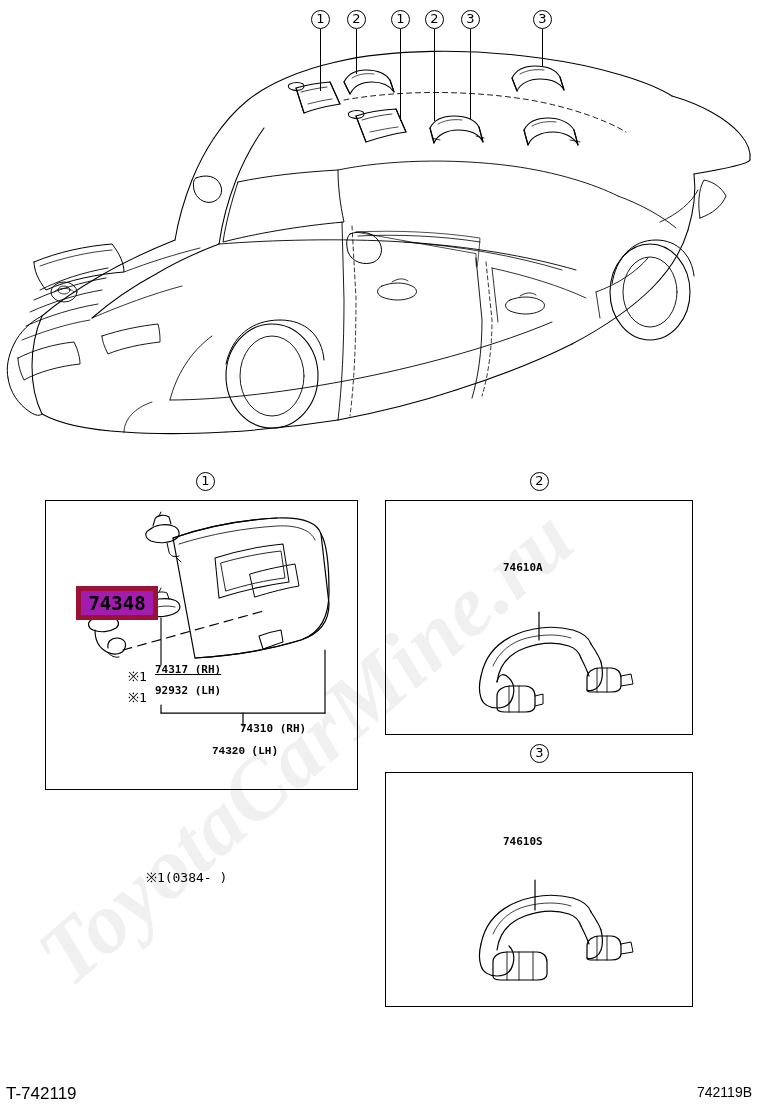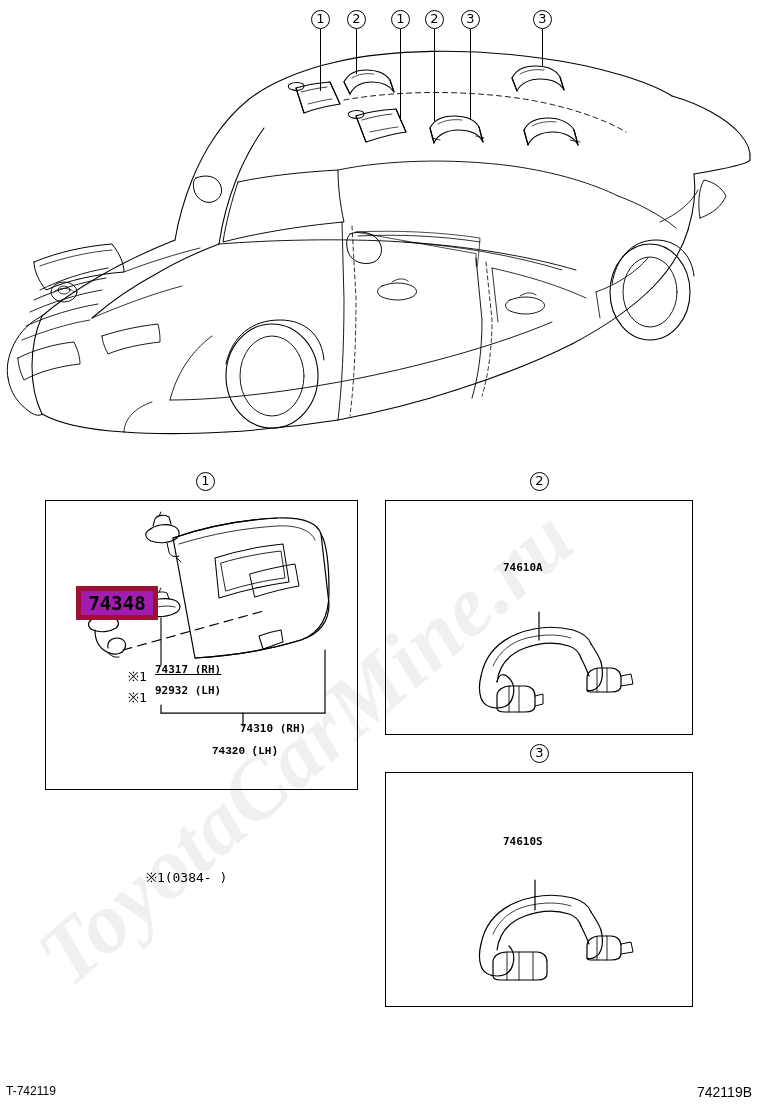--- a/index.html
+++ b/index.html
@@ -28,21 +28,21 @@
   .pnum{position:absolute;font-weight:700;font-size:11px;white-space:nowrap;
         letter-spacing:0px;font-family:"DejaVu Sans Mono","Liberation Mono",monospace;}
   .note{position:absolute;font-size:13px;white-space:nowrap;}
 
   #hl-74348{position:absolute;left:76px;top:586px;width:82px;height:34px;
             border:5px solid #9b1235;background:#a21caf;box-sizing:border-box;
             display:flex;align-items:center;justify-content:center;}
   #hl-74348 span{font-size:19px;font-weight:700;letter-spacing:0px;
                  font-family:"DejaVu Sans Mono","Liberation Mono",monospace;}
 
-  #foot-left{position:absolute;left:6px;top:1084px;font-size:12px;
+  #foot-left{position:absolute;left:6px;top:1084px;font-size:17px;
              font-family:"Liberation Sans",sans-serif;white-space:nowrap;}
   #foot-right{position:absolute;left:697px;top:1084px;font-size:14px;
               font-family:"Liberation Sans",sans-serif;white-space:nowrap;}
   svg{display:block;}
 </style>
 </head>
 <body>
 
 <div class="layer" id="watermark-layer">
   <div class="wm" id="wm-main">ToyotaCarMine.ru</div>

